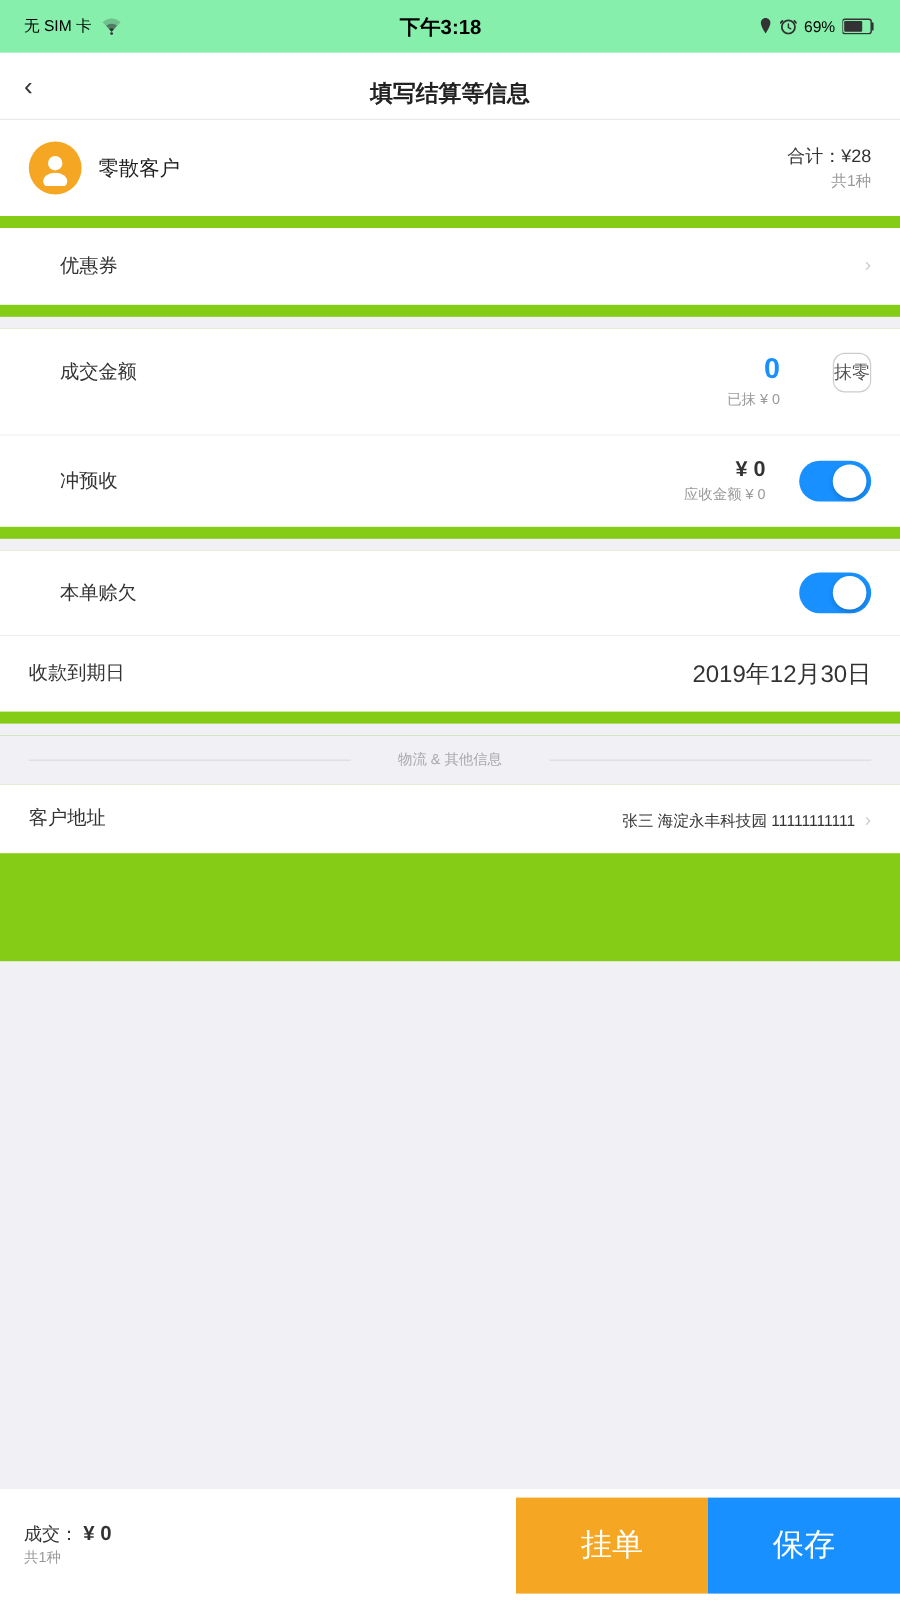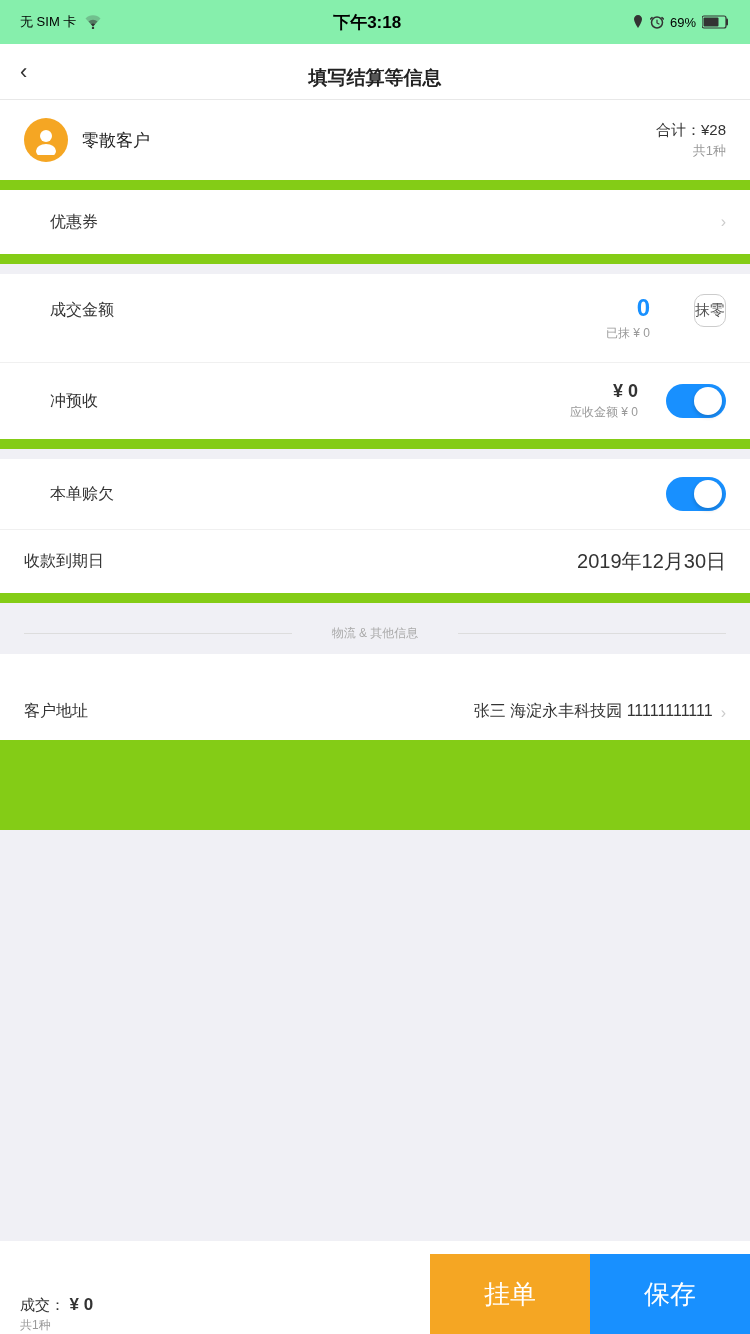--- a/index.html
+++ b/index.html
@@ -257,37 +257,36 @@
       justify-content: space-between;
       padding: 18px 24px;
     }
     .address-label {
       font-size: 16px;
       color: #333;
       margin-right: 16px;
       flex-shrink: 0;
     }
     .address-value {
-      font-size: 16px;
+      font-size: 13px;
       color: #333;
       flex: 1;
       text-align: right;
-      margin-top: 29px;
     }
 
     
     .bottom-bar {
       position: fixed;
       bottom: 0;
       left: 0;
       width: 750px;
       height: 93px;
       background: #fff;
       display: flex;
-      align-items: flex-end;
+      align-items: center;
     }
     .bottom-info {
       flex: 1;
       padding: 0 20px;
     }
     .bottom-deal {
       font-size: 15px;
       color: #333;
     }
     .bottom-deal-amount {

